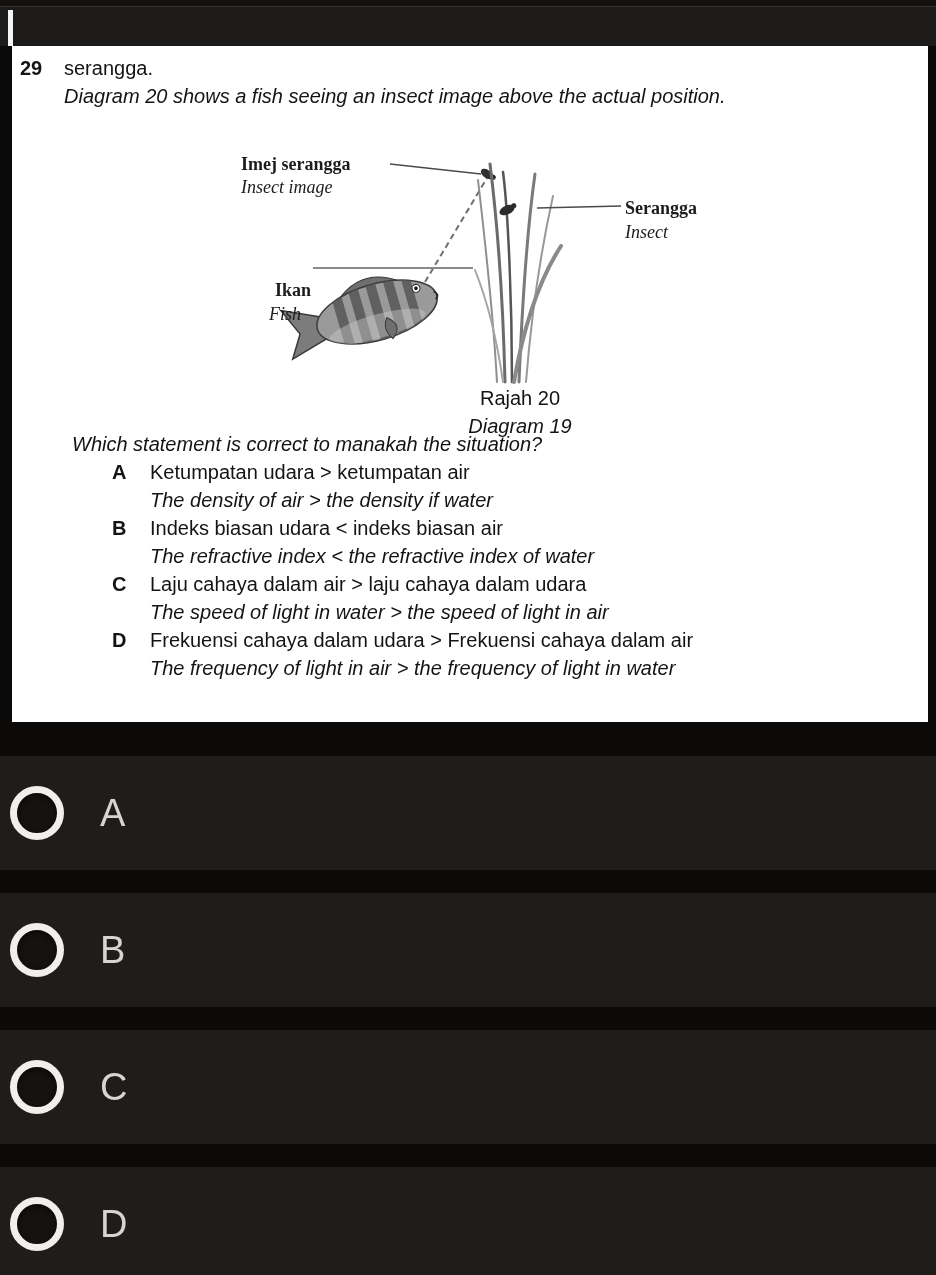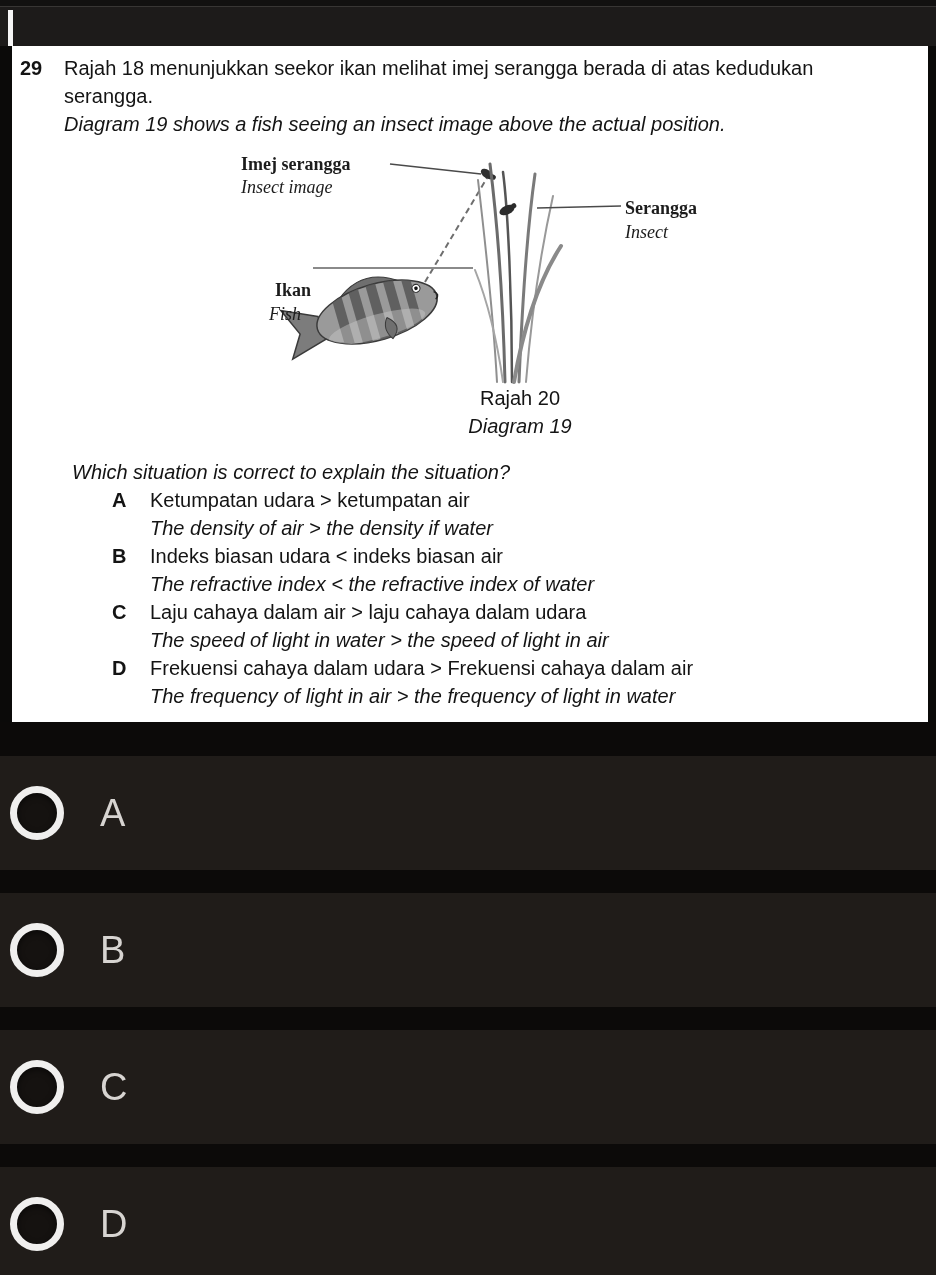--- a/index.html
+++ b/index.html
@@ -47,23 +47,22 @@
   <div class="topbar">
     <div class="topbar-strip"></div>
     <div class="paper-edge"></div>
   </div>
 
   <div class="paper">
 
     <div class="q-row">
       <div class="q-num">29</div>
       <div class="q-text">
-        <div class="nowrap">Rajah 18 menunjukkan seekor ikan melihat imej serangga berada di atas kedudukan</div>
         <div>serangga.</div>
-        <div class="en">Diagram 19 shows a fish seeing an insect image above the actual position.</div>
+        <div class="en">Diagram 20 shows a fish seeing an insect image above the actual position.</div>
       </div>
     </div>
 
     <svg class="diagram" width="480" height="240" viewBox="0 0 480 240" xmlns="http://www.w3.org/2000/svg">
 
       <line x1="155" y1="14" x2="246" y2="24" stroke="#4a4a4a" stroke-width="1.5"></line>
 
       <line x1="190" y1="132" x2="252" y2="28" stroke="#6e6e6e" stroke-width="2" stroke-dasharray="6 4"></line>
 
       <g transform="translate(252,24) rotate(35)">
@@ -120,21 +119,21 @@
       <text class="t-b" x="40" y="146">Ikan</text>
       <text class="t-i" x="34" y="170">Fish</text>
     </svg>
 
     <div class="caption">
       <div>Rajah 20</div>
       <div class="en">Diagram 19</div>
     </div>
 
     <div class="ask-block">
-      <div class="en">Which situation is correct to explain the situation?</div>
+      <div class="en">Which statement is correct to manakah the situation?</div>
 
       <div class="opt-line">
         <span class="letter">A</span>
         <span>Ketumpatan udara &gt; ketumpatan air</span>
       </div>
       <div class="opt-en en">The density of air &gt; the density if water</div>
 
       <div class="opt-line">
         <span class="letter">B</span>
         <span>Indeks biasan udara &lt; indeks biasan air</span>

